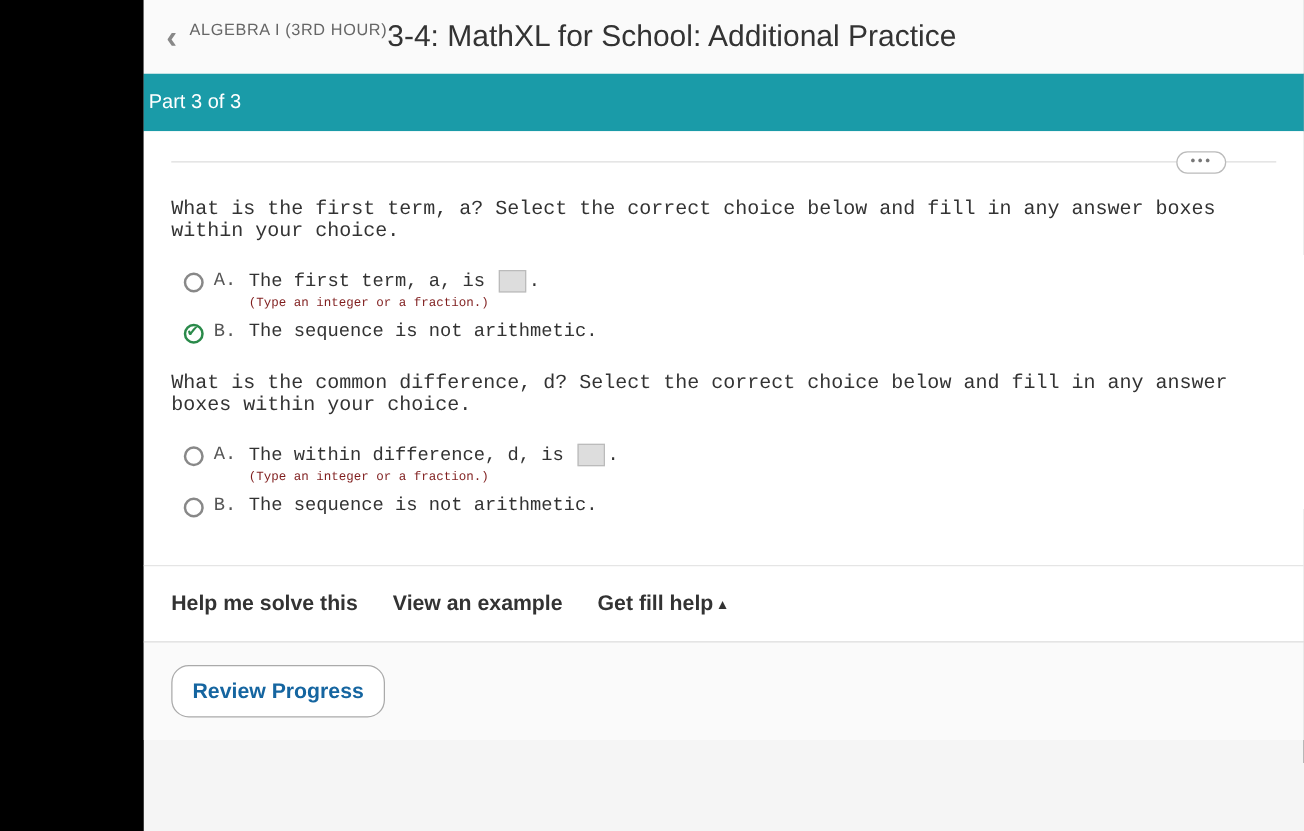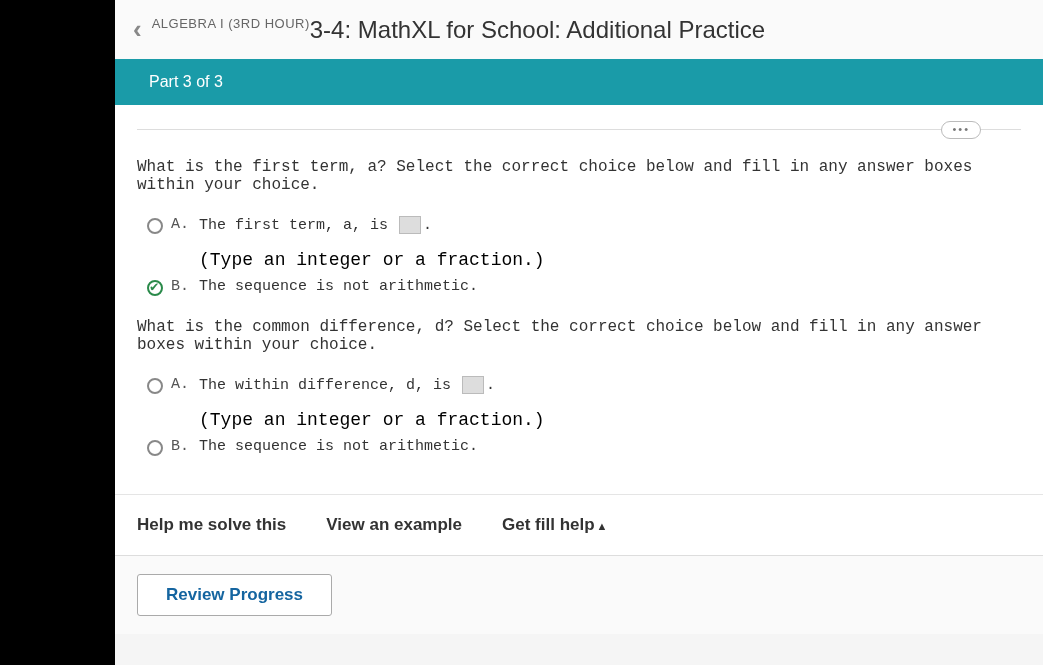--- a/index.html
+++ b/index.html
@@ -45,21 +45,21 @@
       margin-bottom: 2px;
     }
     .assignment-name {
       font-size: 24px;
       color: #333;
       font-weight: 400;
     }
     .part-bar {
       background: #1a9ba8;
       color: #fff;
-      padding: 14px 34px;
+      padding: 14px 4px;
       font-size: 16px;
       font-weight: 500;
     }
     .content {
       background: #fff;
       padding: 24px 22px 16px 22px;
     }
     .problem-text {
       font-size: 16px;
       color: #333;
@@ -129,39 +129,39 @@
       font-size: 15px;
       color: #555;
       margin-right: 10px;
       min-width: 18px;
     }
     .choice-body {
       font-size: 15px;
       color: #333;
     }
     .choice-sub {
-      font-size: 18px;
-      color: #000000;
-      margin-top: 16px;
+      font-size: 10px;
+      color: #7f1d1d;
+      margin-top: 4px;
     }
     .fill-box {
       display: inline-block;
       width: 22px;
       height: 18px;
       background: #ddd;
       border: 1px solid #bbb;
       vertical-align: middle;
       margin: 0 2px;
     }
     .help-bar {
       padding: 20px 22px;
       background: #fff;
       border-top: 1px solid #e5e5e5;
       display: flex;
-      gap: 40px;
+      gap: 28px;
       align-items: center;
     }
     .help-link {
       font-size: 17px;
       font-weight: bold;
       color: #333;
       cursor: pointer;
     }
     .caret-up {
       font-size: 11px;
@@ -169,22 +169,22 @@
       margin-left: 2px;
     }
     .bottom-bar {
       border-top: 1px solid #ddd;
       padding: 18px 22px;
       background: #fafafa;
     }
     .review-btn {
       display: inline-block;
       border: 1px solid #aaa;
-      border-radius: 3px;
-      padding: 10px 28px;
+      border-radius: 14px;
+      padding: 10px 16px;
       font-size: 17px;
       font-weight: bold;
       color: #1565a0;
       background: #fff;
       cursor: pointer;
     }
   </style>
 </head>
 <body>
 

